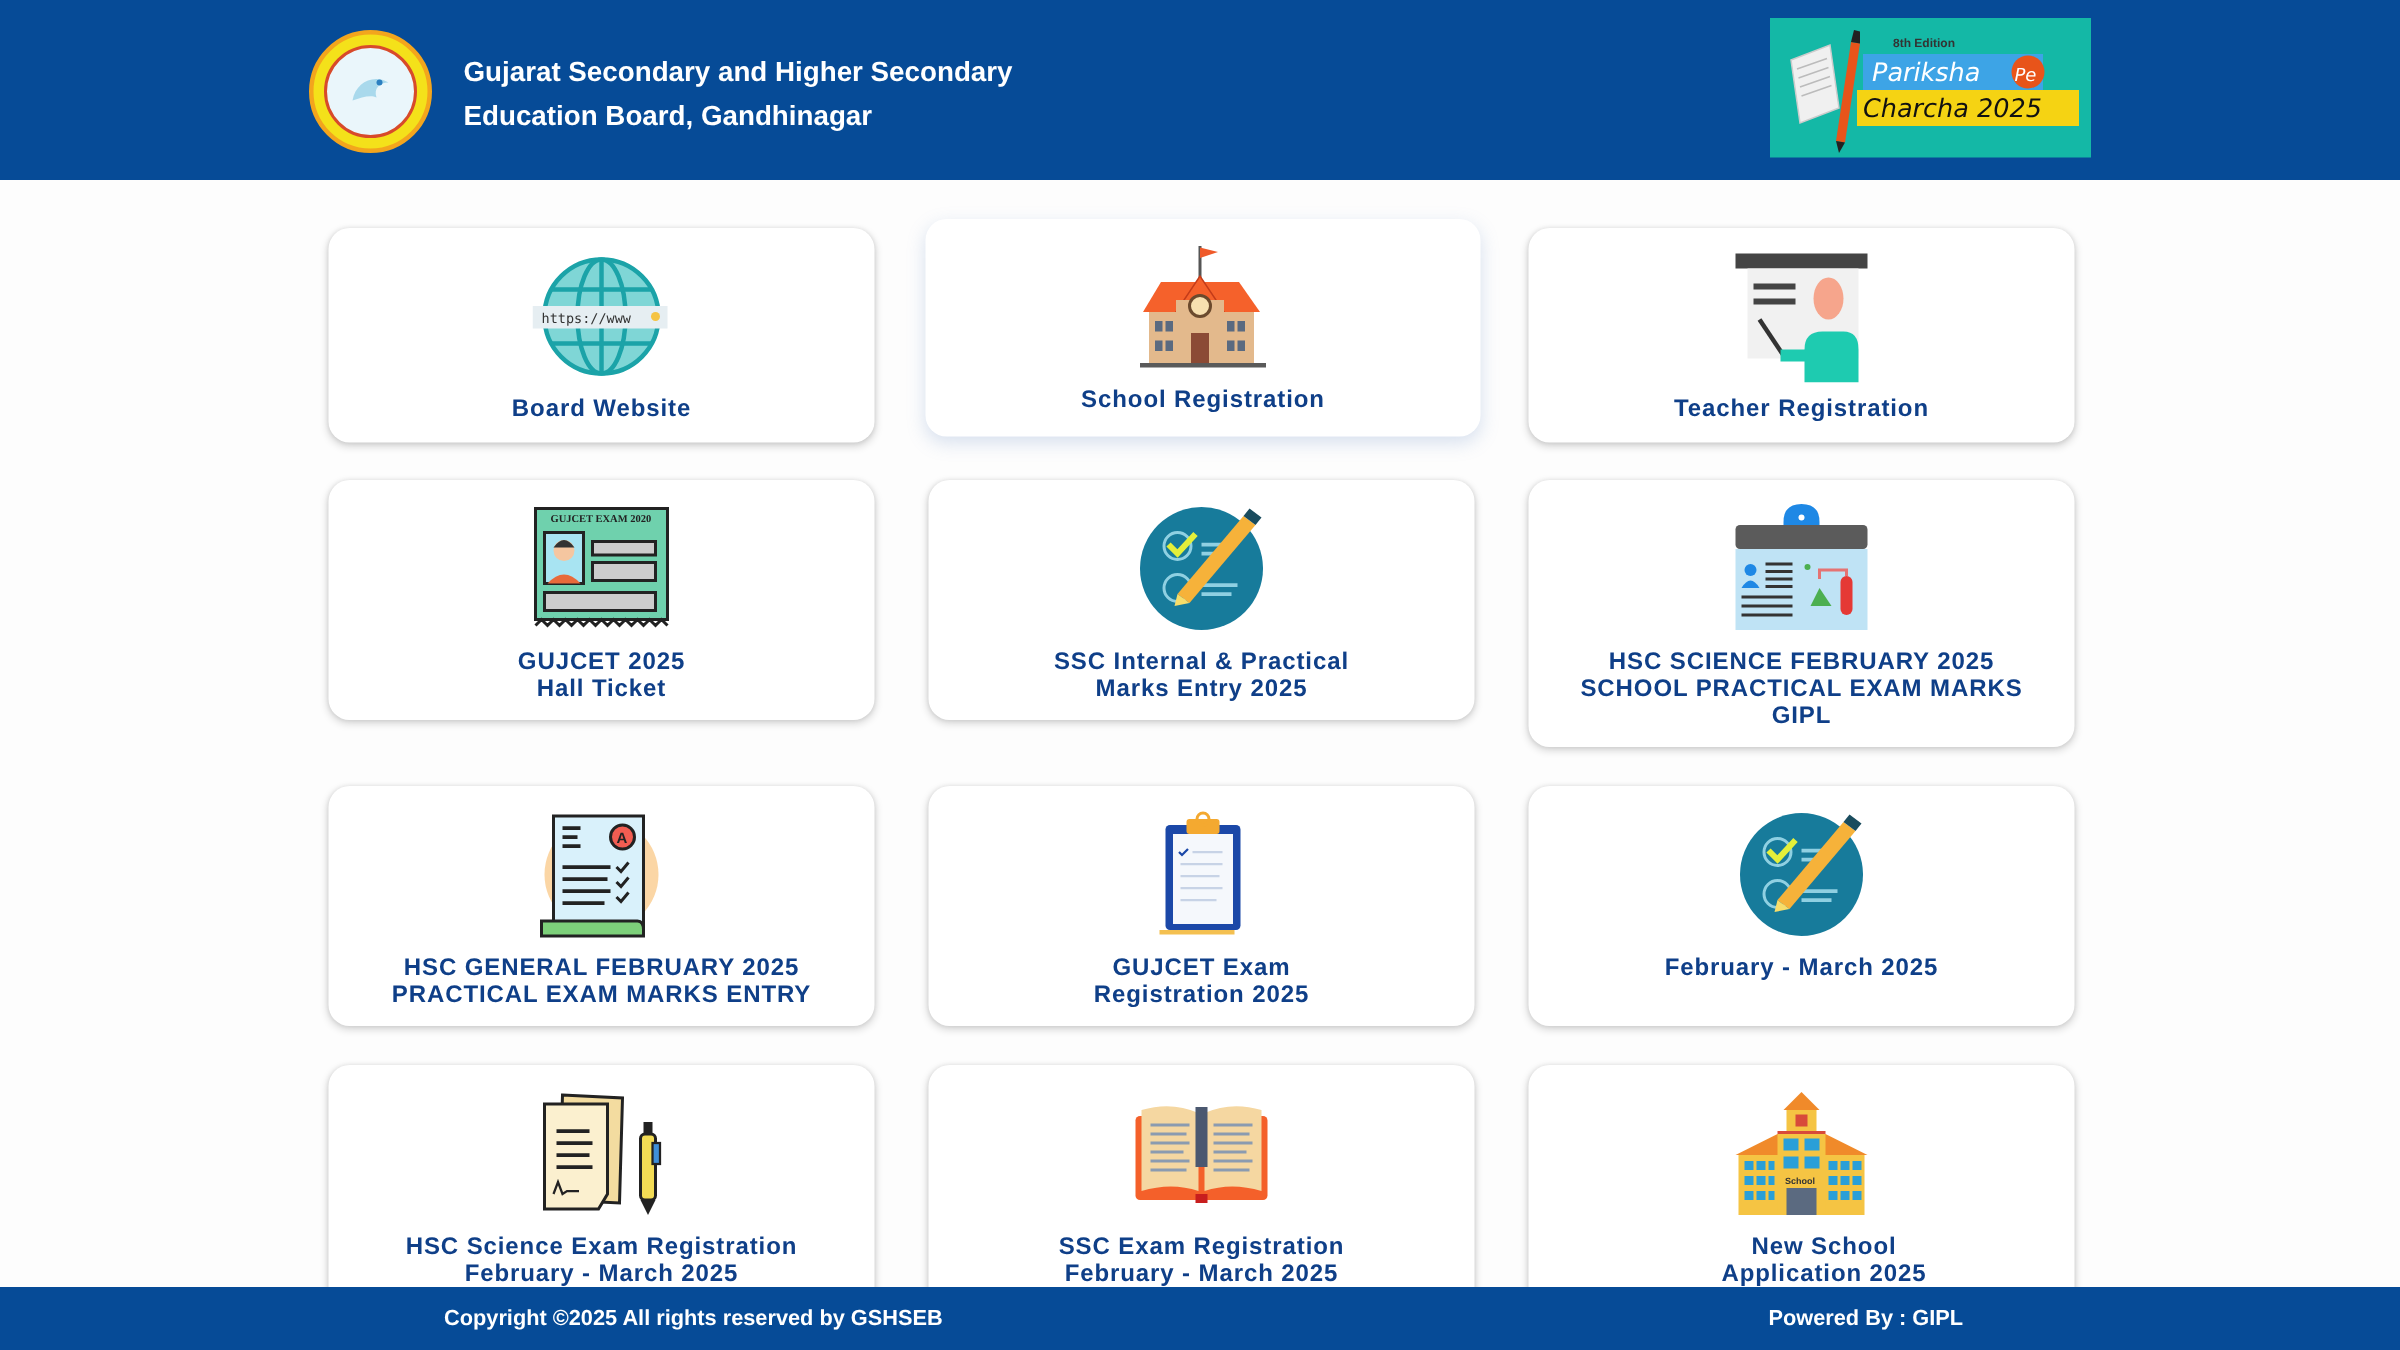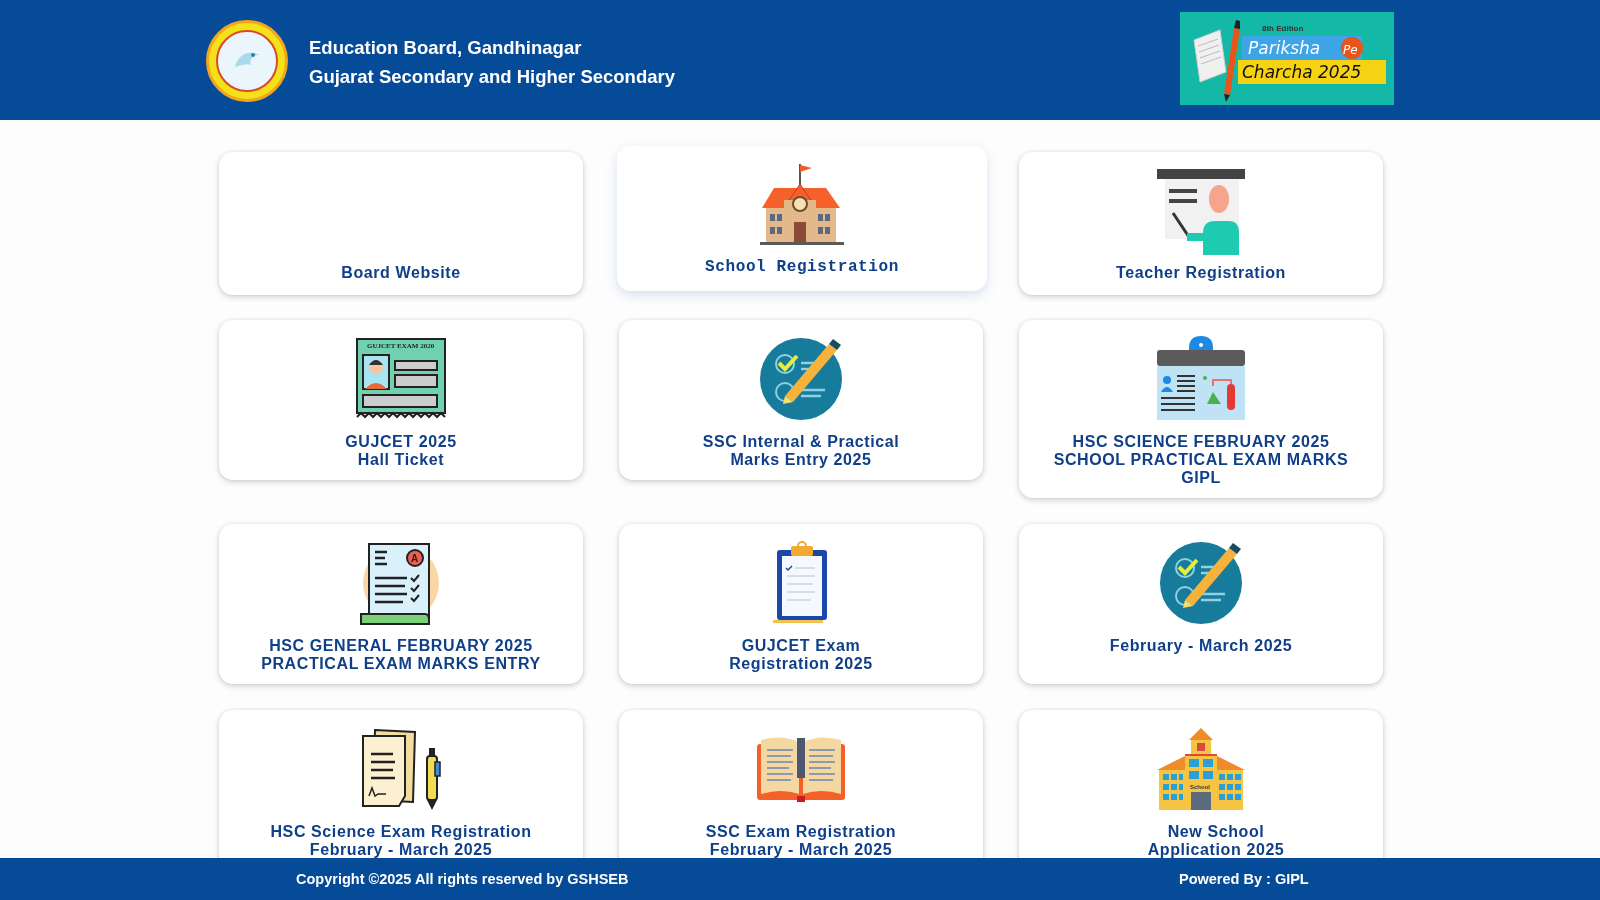--- a/index.html
+++ b/index.html
@@ -22,22 +22,22 @@
 <div class="header">
   <div class="logo">
     <div class="logo-inner">
       <svg width="40" height="40" viewBox="0 0 40 40">
           <path d="M8 26 C10 14 22 8 32 14 C26 14 22 18 24 24 C20 22 14 24 8 26Z" fill="#a9d9ec"></path>
           <circle cx="26" cy="14" r="2" fill="#2b7fc0"></circle>
         </svg>
     </div>
   </div>
   <div class="title">
+    <div>Gujarat Secondary and Higher Secondary</div>
     <div>Education Board, Gandhinagar</div>
-    <div>Gujarat Secondary and Higher Secondary</div>
   </div>
   <div class="ppc">
     <svg width="214" height="93" viewBox="0 0 214 93">
       <g>
           <path d="M14 28 L40 18 L46 60 L20 70Z" fill="#f0f0f0" stroke="#ccc"></path>
           <path d="M18 34 L38 27 M19 40 L39 33 M20 46 L40 39 M21 52 L41 45" stroke="#bbb"></path>
         </g>
       <g>
           <path d="M44 82 L54 16 L60 17 L50 83Z" fill="#e8541a"></path>
           <path d="M54 16 L56 8 L60 9 L60 17Z" fill="#222"></path>
@@ -48,20 +48,31 @@
       <text x="68" y="42" font-family="DejaVu Sans, sans-serif" font-style="italic" font-size="17" fill="#fff">Pariksha</text>
       <circle cx="172" cy="36" r="11" fill="#e8541a"></circle>
       <text x="163" y="42" font-family="DejaVu Sans, sans-serif" font-style="italic" font-size="12" fill="#fff">Pe</text>
       <rect x="58" y="48" width="148" height="24" fill="#f5d313"></rect>
       <text x="62" y="66" font-family="DejaVu Sans, sans-serif" font-style="italic" font-size="17" fill="#111">Charcha 2025</text>
     </svg>
   </div>
 </div>
 
 <div class="grid-card" style="left:219px;top:152px;width:364px;height:143px;">
+  <div class="icon">
+    <svg width="92" height="80" viewBox="0 0 92 80">
+        <circle cx="46" cy="40" r="38" fill="#7fd6d6" stroke="#1ba3a8" stroke-width="3"></circle>
+        <ellipse cx="46" cy="40" rx="16" ry="38" fill="none" stroke="#1ba3a8" stroke-width="3"></ellipse>
+        <line x1="46" y1="2" x2="46" y2="78" stroke="#1ba3a8" stroke-width="3"></line>
+        <path d="M12 22 H80 M12 58 H80" stroke="#1ba3a8" stroke-width="3"></path>
+        <rect x="0" y="33" width="90" height="15" fill="#e6eef2"></rect>
+        <text x="6" y="44" font-family="DejaVu Sans Mono, monospace" font-size="9" fill="#333">https://www</text>
+        <circle cx="82" cy="40" r="3" fill="#f5c443"></circle>
+      </svg>
+  </div>
   <div class="label" style="top:112px;">
       <div>Board Website</div>
     </div>
 </div>
 
 <div class="grid-card" style="left:617px;top:146px;width:370px;height:145px;box-shadow:0 4px 12px rgba(120,150,200,0.28);">
   <div class="icon">
     <svg width="96" height="86" viewBox="0 0 96 86">
         <line x1="46" y1="2" x2="46" y2="24" stroke="#555" stroke-width="2"></line>
         <path d="M46 3 L58 6 L46 10Z" fill="#ef5a2a"></path>
@@ -77,21 +88,21 @@
           <rect x="16" y="65" width="5" height="7"></rect>
           <rect x="23" y="65" width="5" height="7"></rect>
           <rect x="64" y="52" width="5" height="7"></rect>
           <rect x="71" y="52" width="5" height="7"></rect>
           <rect x="64" y="65" width="5" height="7"></rect>
           <rect x="71" y="65" width="5" height="7"></rect>
         </g>
         <rect x="6" y="80" width="84" height="3" fill="#5a5a5a"></rect>
       </svg>
   </div>
-  <div class="label" style="top:112px;font-family:Liberation Mono, monospace;">
+  <div class="label" style="top:112px;">
       <div>School Registration</div>
     </div>
 </div>
 
 <div class="grid-card" style="left:1019px;top:152px;width:364px;height:143px;">
   <div class="icon">
     <svg width="92" height="88" viewBox="0 0 92 88">
         <rect x="2" y="2" width="88" height="10" fill="#444"></rect>
         <rect x="10" y="12" width="74" height="60" fill="#f1f1f1"></rect>
         <rect x="14" y="22" width="28" height="4" fill="#444"></rect>

